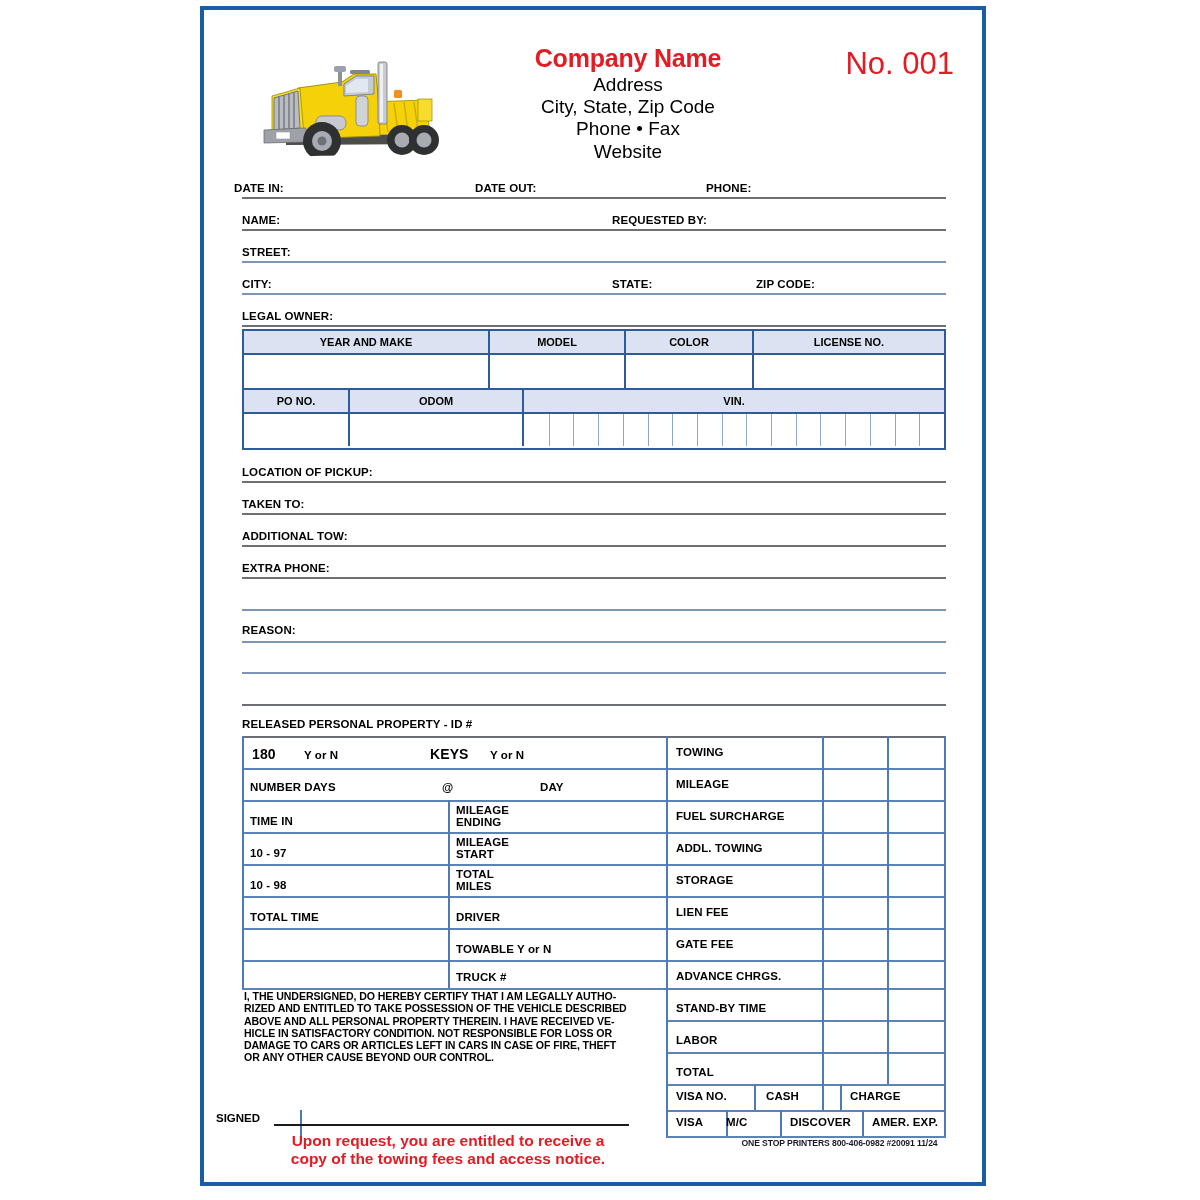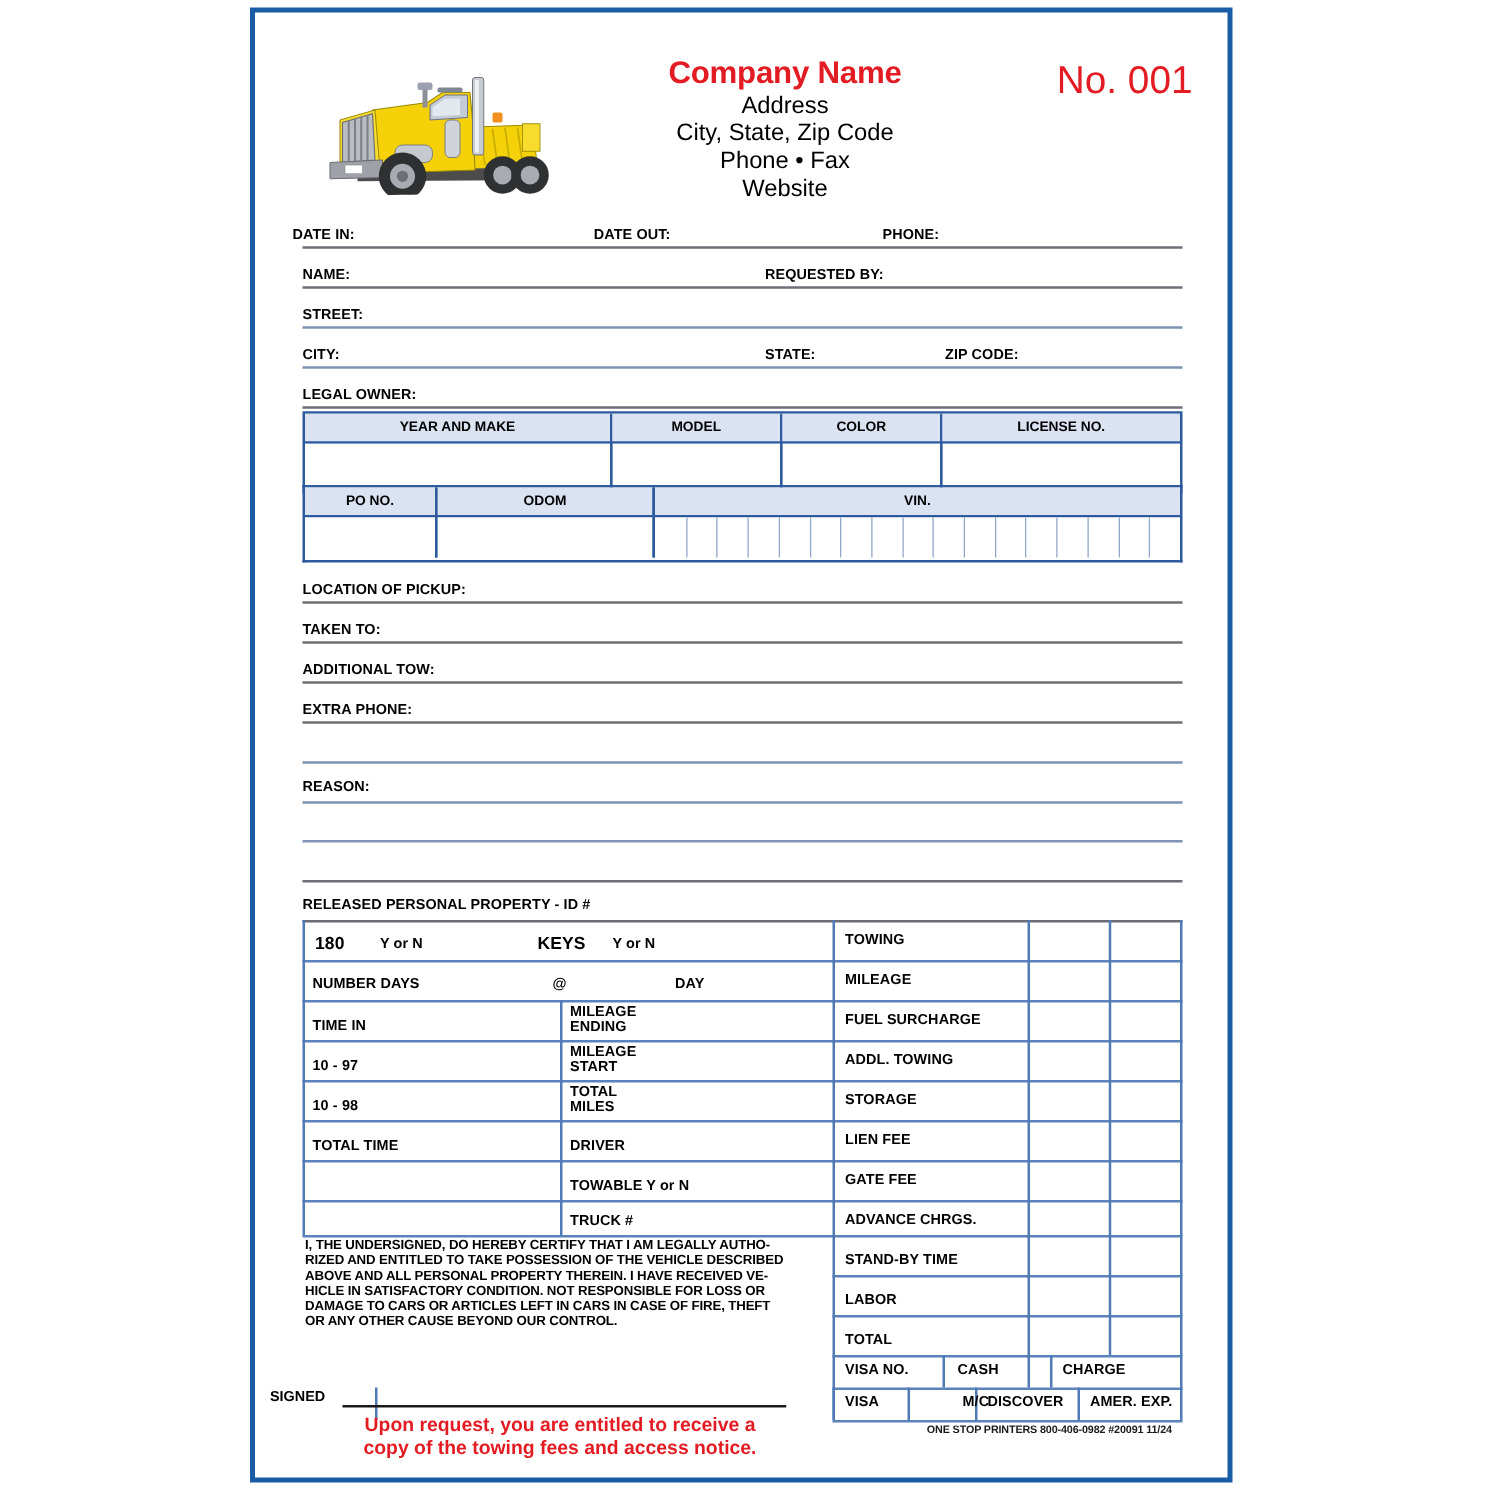--- a/index.html
+++ b/index.html
@@ -352,21 +352,21 @@
           <div class="gtxt" style="left: 434px; top: 330px;">TOTAL</div>
           <div class="gtxt" style="left: 592px; top: 330px;"></div>
           <div class="gtxt" style="left: 655px; top: 330px;"></div>
         </div>
 
       <div class="gtxt" style="left:434px; top:354px;">VISA NO.</div>
       <div class="gtxt" style="left:524px; top:354px;">CASH</div>
       <div class="gtxt" style="left:608px; top:354px;text-align:center;">CHARGE</div>
 
       <div class="gtxt" style="left:434px; top:380px;">VISA</div>
-      <div class="gtxt" style="left:505px; top:380px;padding-left:23px;">M/C</div>
+      <div class="gtxt" style="left:484px; top:380px;">M/C</div>
       <div class="gtxt" style="left:548px; top:380px;">DISCOVER</div>
       <div class="gtxt" style="left:630px; top:380px;">AMER. EXP.</div>
     </div>
 
     <div id="signed-label">SIGNED</div>
     <div id="signed-rule"></div>
 
     <div id="notice">
       <div>Upon request, you are entitled to receive a</div>
       <div>copy of the towing fees and access notice.</div>

